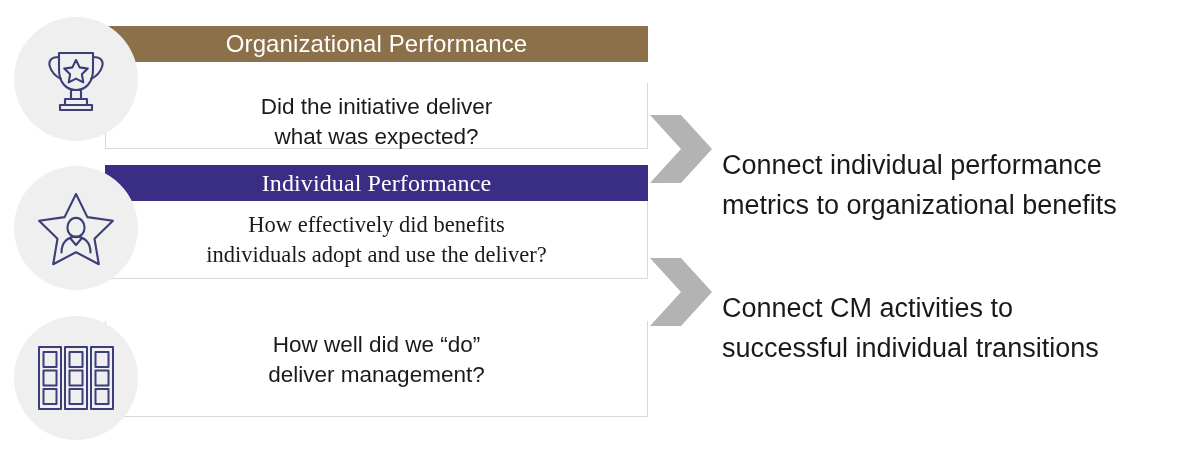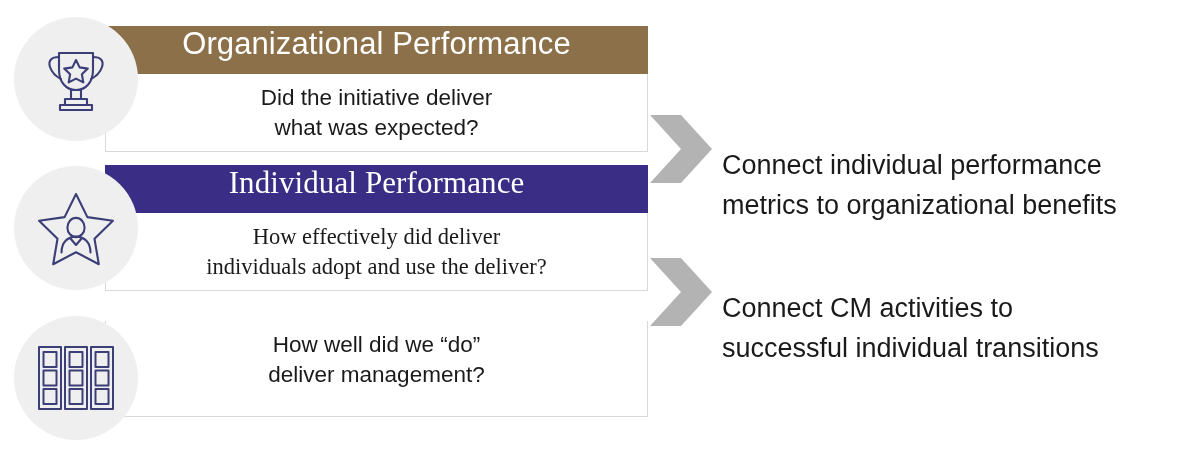--- a/index.html
+++ b/index.html
@@ -23,25 +23,25 @@
   }
 
   
   .card {
     position: absolute;
     left: 105px;
     width: 543px;
     box-sizing: border-box;
   }
   .card-header {
-    height: 48px;
+    height: 36px;
     line-height: 36px;
     text-align: center;
     color: #ffffff;
-    font-size: 31px;
+    font-size: 24px;
     letter-spacing: .1px;
     white-space: nowrap;
     overflow: hidden;
   }
   .card-body {
     background: #ffffff;
     border: 1px solid #d9d9d9;
     border-top: none;
     box-sizing: border-box;
     text-align: center;
@@ -50,21 +50,21 @@
     line-height: 30px;
     padding-top: 9px;
   }
   .card-body .ln {
     display: block;
     white-space: nowrap;
   }
 
   
   #card-org         { top: 26px; }
-  #card-org .card-body { height: 78px; }
+  #card-org .card-body { height: 66px; margin-top: 21px; }
   #card-ind         { top: 165px; font-family: Liberation Serif, serif; }
   #card-ind .card-body { height: 78px; }
   #card-cm          { top: 321px; }
   #card-cm .card-body { height: 96px; }
 
   
   .icon-circle {
     position: absolute;
     left: 14px;
     width: 124px;
@@ -113,21 +113,21 @@
     <div class="card-header" style="background:#8c7049;">Organizational Performance</div>
     <div class="card-body">
       <span class="ln">Did the initiative deliver</span>
       <span class="ln">what was expected?</span>
     </div>
   </div>
 
   <div class="card" id="card-ind">
     <div class="card-header" style="background:#392d86;">Individual Performance</div>
     <div class="card-body">
-      <span class="ln">How effectively did deliver</span>
+      <span class="ln">How effectively did benefits</span>
       <span class="ln">individuals adopt and use the deliver?</span>
     </div>
   </div>
 
   <div class="card" id="card-cm">
     <div class="card-body">
       <span class="ln">How well did we “do”</span>
       <span class="ln">deliver management?</span>
     </div>
   </div>

